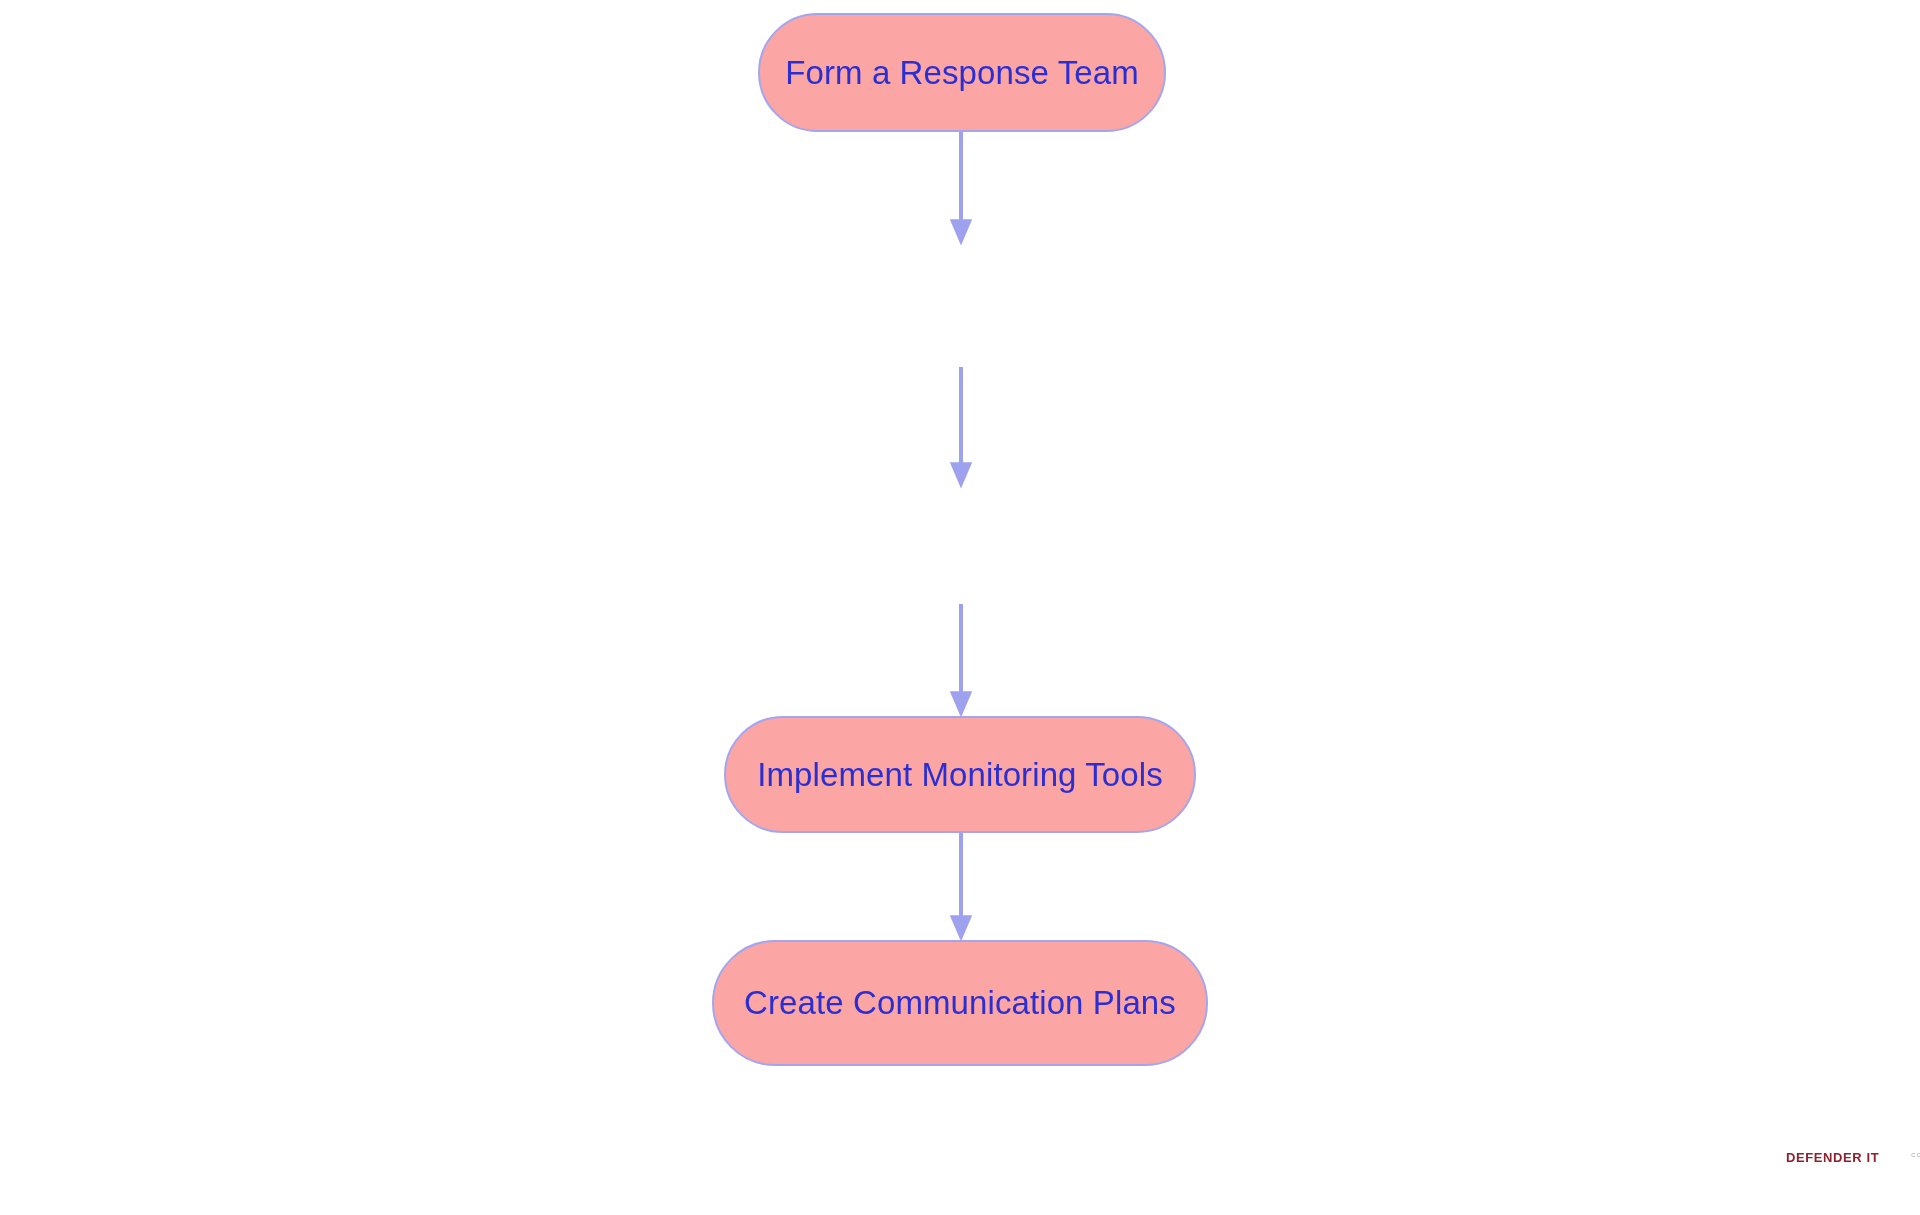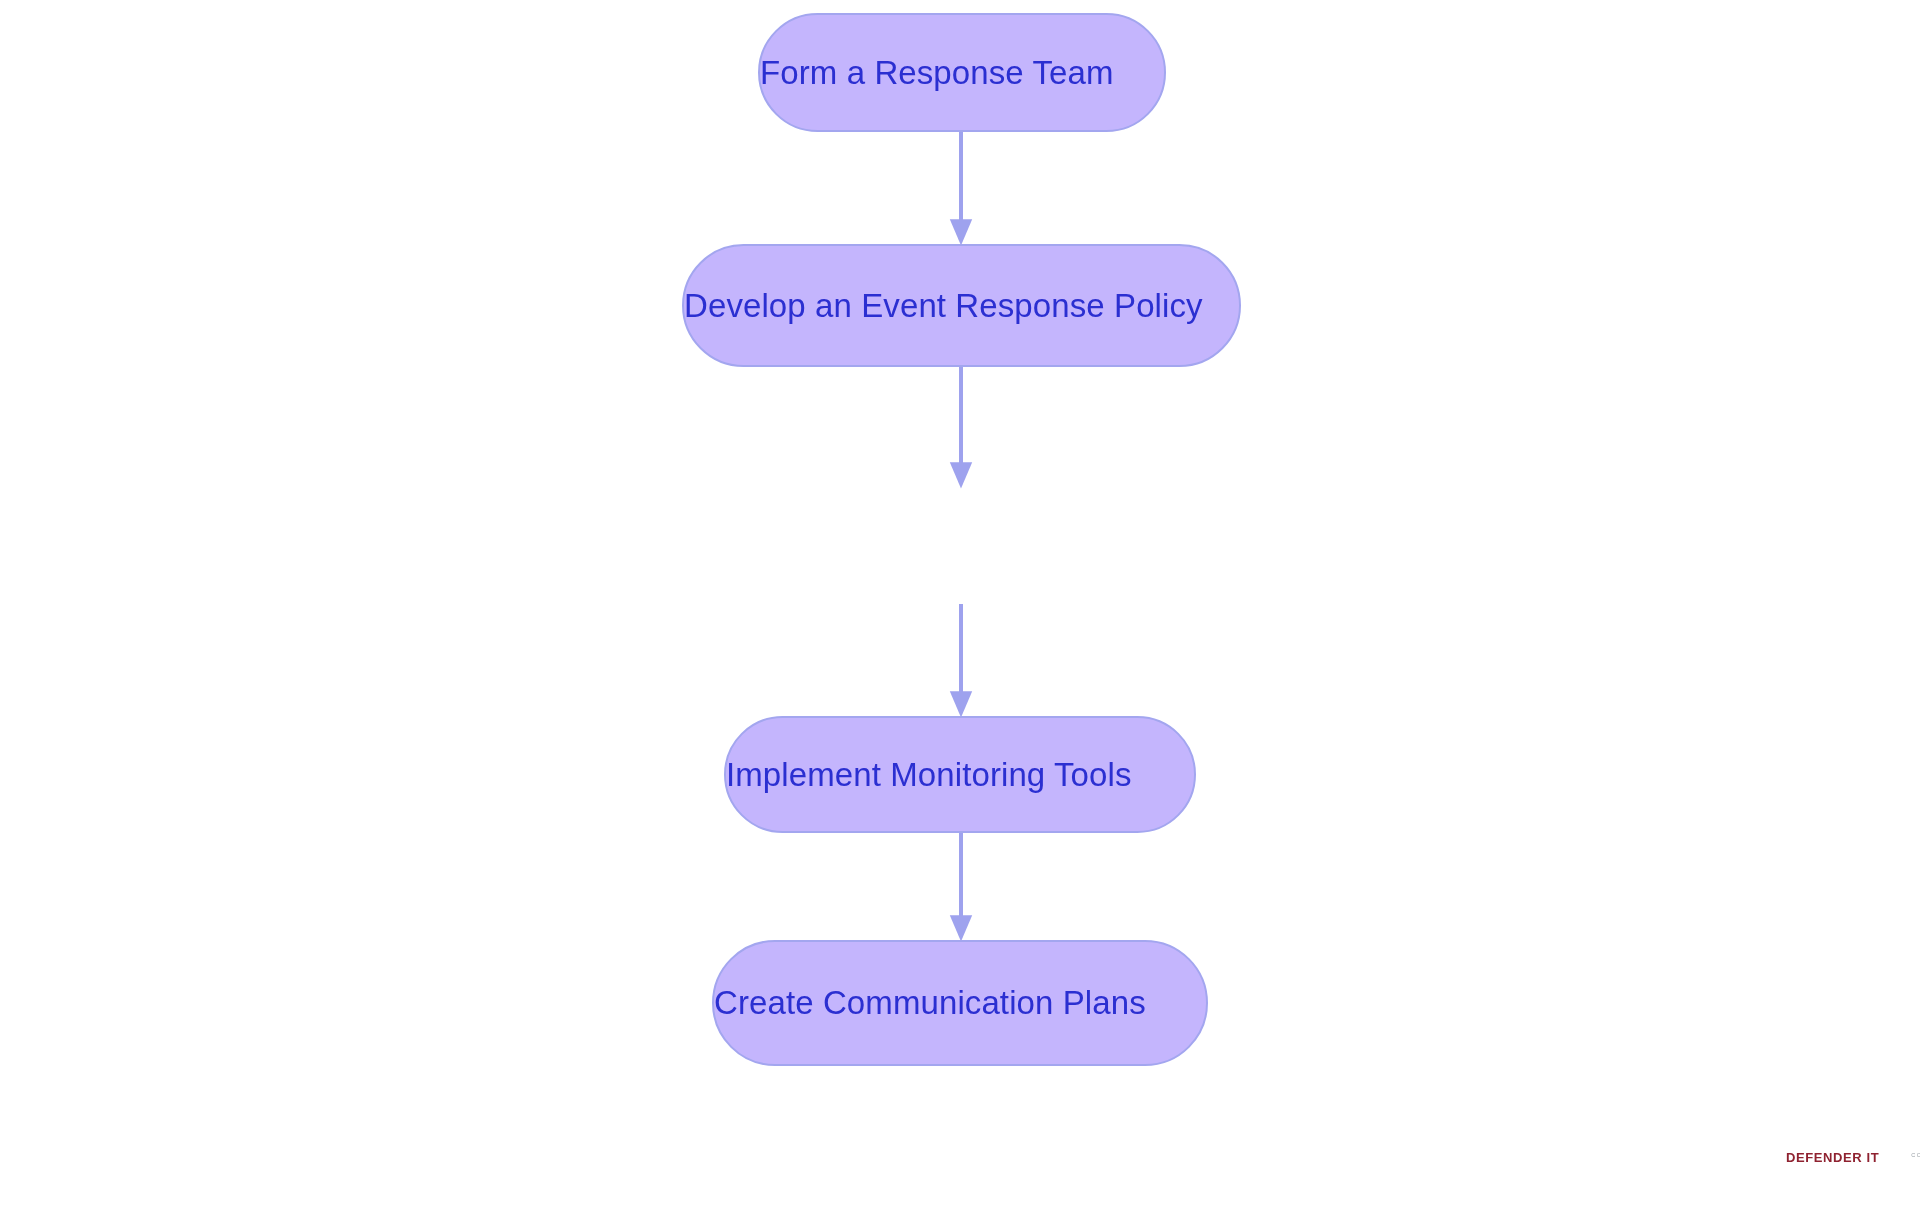--- a/index.html
+++ b/index.html
@@ -24,21 +24,22 @@
     width: 1920px;
     height: 1215px;
   }
 
   
   .flow-node {
     position: absolute;
     box-sizing: border-box;
     display: flex;
     align-items: center;
-    background: #c4b5fd;
+    justify-content: center;
+    background: #fca5a5;
     border: 2px solid #a3a6ef;
     border-radius: 999px;
     text-align: center;
   }
   .flow-node-label {
     color: #2b2fd1;
     font-family: "Liberation Sans", sans-serif;
     font-size: 33px;
     font-weight: 400;
     letter-spacing: 0.1px;
@@ -125,23 +126,20 @@
     </g>
     <g>
       <line x1="961" y1="833" x2="961" y2="928" stroke="#9ea2ee" stroke-width="4" marker-end="url(#arrowhead)"></line>
     </g>
   </svg>
 
   <div class="flow-node node-0">
     <span class="flow-node-label">Form a Response Team</span>
   </div>
 
-  <div class="flow-node node-1">
-    <span class="flow-node-label">Develop an Event Response Policy</span>
-  </div>
 
 
   <div class="flow-node node-3">
     <span class="flow-node-label">Implement Monitoring Tools</span>
   </div>
 
   <div class="flow-node node-4">
     <span class="flow-node-label">Create Communication Plans</span>
   </div>
 

